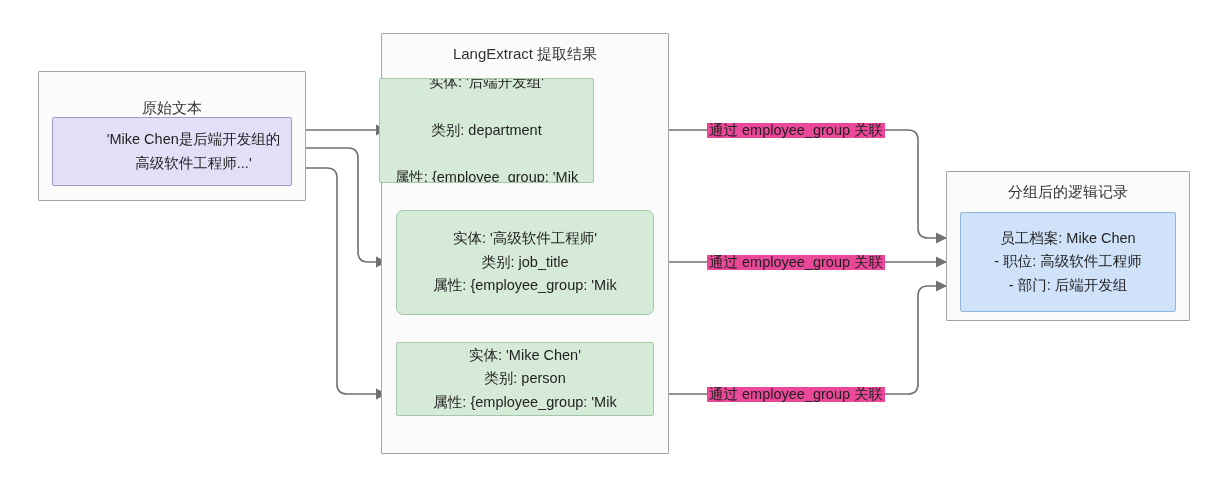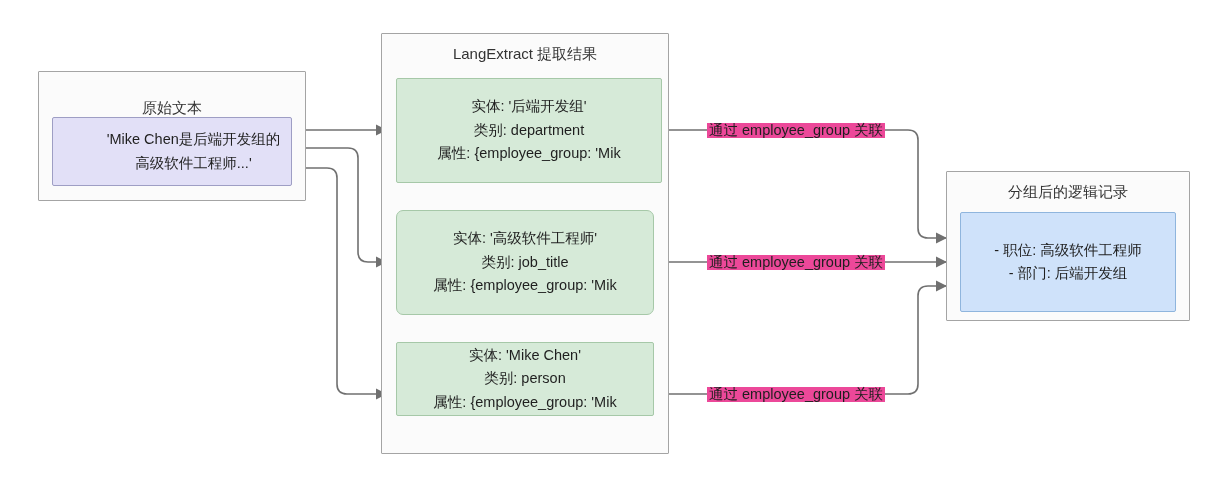--- a/index.html
+++ b/index.html
@@ -124,21 +124,21 @@
 
   <div class="node node-purple" style="left:52px; top:117px; width:240px; height:69px;padding-left:43px;">
     <span class="node-line">'Mike Chen是后端开发组的</span>
     <span class="node-line">高级软件工程师...'</span>
   </div>
 
   <div class="cluster" style="left:381px; top:33px; width:288px; height:421px;">
     <div class="cluster-title" style="top:11px;">LangExtract 提取结果</div>
   </div>
 
-  <div class="node node-green" style="left:396px; top:78px; width:266px; height:105px;">
+  <div class="node node-green" style="left:379px; top:78px; width:215px; height:105px;gap:24px;">
     <span class="node-line">实体: '后端开发组'</span>
     <span class="node-line">类别: department</span>
     <span class="node-line">属性: {employee_group: 'Mik</span>
   </div>
 
   <div class="node node-green" style="left:396px; top:210px; width:258px; height:105px;border-radius:7px;">
     <span class="node-line">实体: '高级软件工程师'</span>
     <span class="node-line">类别: job_title</span>
     <span class="node-line">属性: {employee_group: 'Mik</span>
   </div>
@@ -147,20 +147,21 @@
     <span class="node-line">实体: 'Mike Chen'</span>
     <span class="node-line">类别: person</span>
     <span class="node-line">属性: {employee_group: 'Mik</span>
   </div>
 
   <div class="cluster" style="left:946px; top:171px; width:244px; height:150px;">
     <div class="cluster-title" style="top:11px;">分组后的逻辑记录</div>
   </div>
 
   <div class="node node-blue" style="left:960px; top:212px; width:216px; height:100px;">
+    <span class="node-line">员工档案: Mike Chen</span>
     <span class="node-line">- 职位: 高级软件工程师</span>
     <span class="node-line">- 部门: 后端开发组</span>
   </div>
 
   <div class="edge-label" style="left:707px; top:123px;">通过 employee_group 关联</div>
 
   <div class="edge-label" style="left:707px; top:255px;">通过 employee_group 关联</div>
 
   <div class="edge-label" style="left:707px; top:387px;">通过 employee_group 关联</div>
 

